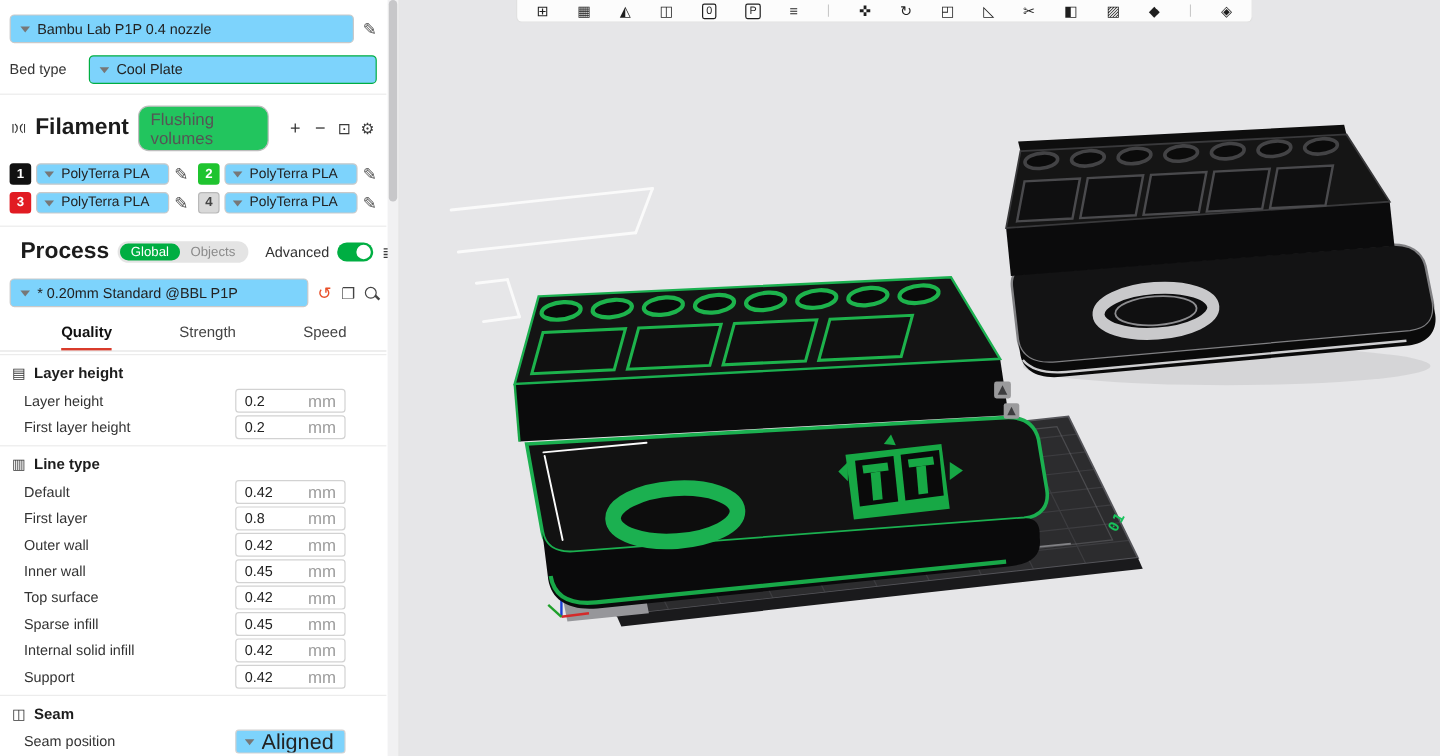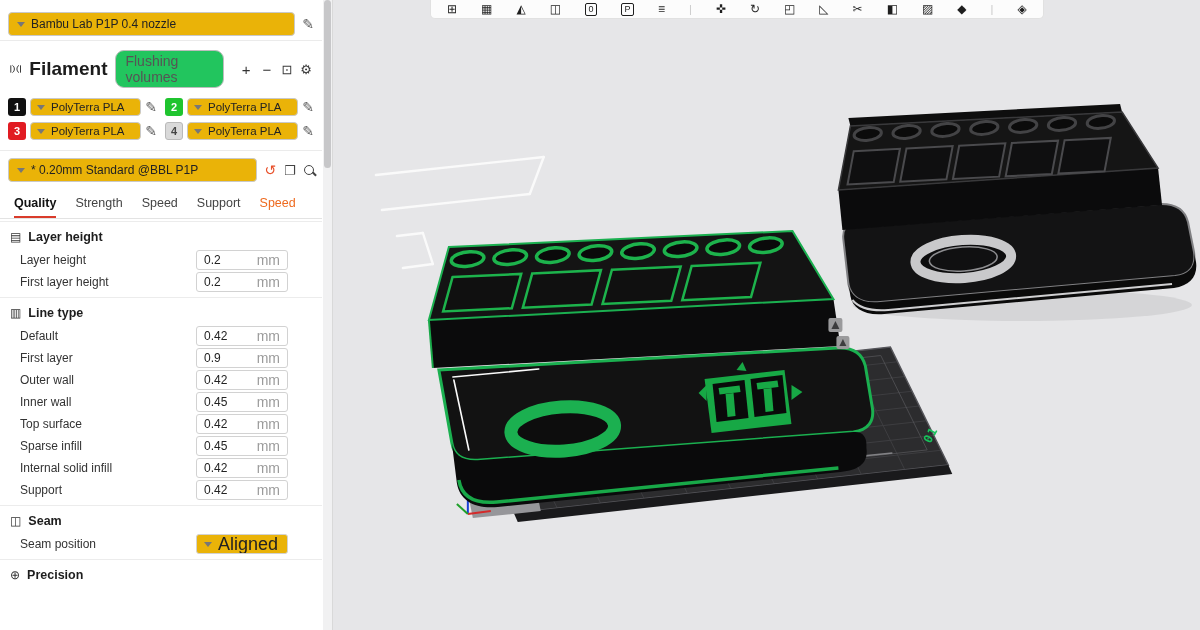--- a/index.html
+++ b/index.html
@@ -8,21 +8,21 @@
   .app { position:relative; width:1200px; height:630px; background:#e6e6e8; overflow:hidden; }
 
   
   .panel { position:absolute; left:0; top:0; width:333px; height:630px; background:#fff;
            border-right:1px solid #d9d9d9; overflow:hidden; }
   .panel-inner { padding-right:10px; }
 
   .caret { width:0; height:0; border-left:4px solid transparent; border-right:4px solid transparent;
            border-top:5px solid #777; flex:none; }
   .combo { display:flex; align-items:center; gap:6px; height:24px; padding:0 8px;
-           border:1px solid #c9c9c9; border-radius:4px; background:#eab308; font-size:12px; color:#222;
+           border:1px solid #c9c9c9; border-radius:4px; background:#7dd3fc; font-size:12px; color:#222;
            white-space:nowrap; overflow:hidden; }
   .combo-text { overflow:hidden; text-overflow:ellipsis; white-space:nowrap; }
   .pencil { color:#555; font-size:14px; cursor:pointer; flex:none; }
 
   .row-printer { display:flex; align-items:center; gap:7px; padding:12px 8px 4px 8px; }
   .row-printer .combo { flex:1; }
   .row-bed { display:flex; align-items:center; gap:8px; padding:6px 8px 8px 8px; }
   .bed-label { width:58px; color:#333; }
   .combo-green { flex:1; border:1.5px solid #00AE42; }
 
@@ -51,21 +51,21 @@
 
   .preset-row { display:flex; align-items:center; gap:8px; padding:7px 8px 6px 8px; }
   .preset-row .combo { flex:1; }
   .icon-undo { color:#e8502a; font-size:14px; cursor:pointer; }
   .icon-dark { color:#444; font-size:13px; cursor:pointer; }
   .mag { width:10px; height:10px; border:1.6px solid #444; border-radius:50%; position:relative; cursor:pointer; flex:none; }
   .mag::after { content:''; position:absolute; width:5px; height:1.6px; background:#444;
                 transform:rotate(45deg); right:-4px; bottom:-1px; }
 
   .tabs { display:flex; gap:19px; padding:8px 14px 0 14px; border-bottom:1px solid #e3e3e3; }
-  .tab { font-size:12.5px; color:#444; padding-bottom:6px; cursor:pointer; }
+  .tab { font-size:12.5px; color:#444; padding-bottom:6px; cursor:pointer;margin-left:37px; }
   .tab.active { color:#111; font-weight:bold; border-bottom:2px solid #d93b2b; }
   .tab.accent { color:#ee6a1f; }
 
   .section-header { display:flex; align-items:center; gap:7px; padding:8px 10px 5px 10px;
                     border-top:1px solid #ececec; margin-top:4px; }
   .section-header:first-child { margin-top:2px; }
   .sec-icon { font-size:12px; color:#333; }
   .section-title { font-size:12.5px; font-weight:bold; color:#1d1d1d; }
   .setting-row { display:flex; align-items:center; padding:2px 34px 2px 20px; height:22px; }
   .setting-label { flex:1; font-size:12px; color:#333; white-space:nowrap; overflow:hidden; }
@@ -96,20 +96,27 @@
     <div class="panel-inner">
 
       <div class="row-printer">
         <div class="combo">
           <span class="caret"></span>
           <span class="combo-text">Bambu Lab P1P 0.4 nozzle</span>
         </div>
         <span class="pencil">✎</span>
       </div>
 
+      <div class="row-bed">
+        <span class="bed-label">Bed type</span>
+        <div class="combo combo-green">
+          <span class="caret"></span>
+          <span class="combo-text">Cool Plate</span>
+        </div>
+      </div>
 
       <div class="hr"></div>
 
       <div class="sec-head">
         <svg width="14" height="14" viewBox="0 0 14 14">
           <path d="M3 2.5c1.6 1 2.4 2.6 2.4 4.5S4.6 10.5 3 11.5" stroke="#333" fill="none" stroke-width="1.2"></path>
           <path d="M11 2.5c-1.6 1-2.4 2.6-2.4 4.5s.8 3.5 2.4 4.5" stroke="#333" fill="none" stroke-width="1.2"></path>
           <line x1="1" y1="7" x2="1" y2="7" stroke="#333"></line>
             <line x1="13" y1="2.5" x2="13" y2="11.5" stroke="#333" stroke-width="1.2"></line>
           <line x1="1" y1="2.5" x2="1" y2="11.5" stroke="#333" stroke-width="1.2"></line>
@@ -153,20 +160,37 @@
             <div class="combo combo-sm">
               <span class="caret"></span>
               <span class="combo-text">PolyTerra PLA</span>
             </div>
             <span class="pencil">✎</span>
           </div>
         </div>
 
       <div class="hr"></div>
 
+      <div class="process-head">
+        <svg width="14" height="14" viewBox="0 0 14 14">
+          <path d="M7 1 13 3.5 7 6 1 3.5Z" stroke="#333" fill="none" stroke-width="1.1"></path>
+          <path d="M1 7 7 9.5 13 7" stroke="#333" fill="none" stroke-width="1.1"></path>
+          <path d="M1 10.5 7 13 13 10.5" stroke="#333" fill="none" stroke-width="1.1"></path>
+        </svg>
+        <span class="sec-title">Process</span>
+        <span class="seg-pill">
+          <span class="seg-on">Global</span>
+          <span class="seg-off">Objects</span>
+        </span>
+        <span class="spacer"></span>
+        <span class="adv-label">Advanced</span>
+        <span class="switch"></span>
+        <span class="hdr-icon">≣</span>
+        <span class="hdr-icon" style="color:#00AE42">✦</span>
+      </div>
 
       <div class="preset-row">
         <div class="combo">
           <span class="caret"></span>
           <span class="combo-text">* 0.20mm Standard @BBL P1P</span>
         </div>
         <span class="icon-undo">↺</span>
         <span class="icon-dark">❐</span>
         <span class="mag"></span>
       </div>
@@ -205,21 +229,21 @@
           <div class="setting-row">
             <span class="setting-label">Default</span>
             <div class="input-box">
               <span>0.42</span>
               <span class="unit">mm</span>
             </div>
           </div>
           <div class="setting-row">
             <span class="setting-label">First layer</span>
             <div class="input-box">
-              <span>0.9</span>
+              <span>0.8</span>
               <span class="unit">mm</span>
             </div>
           </div>
           <div class="setting-row">
             <span class="setting-label">Outer wall</span>
             <div class="input-box">
               <span>0.42</span>
               <span class="unit">mm</span>
             </div>
           </div>

